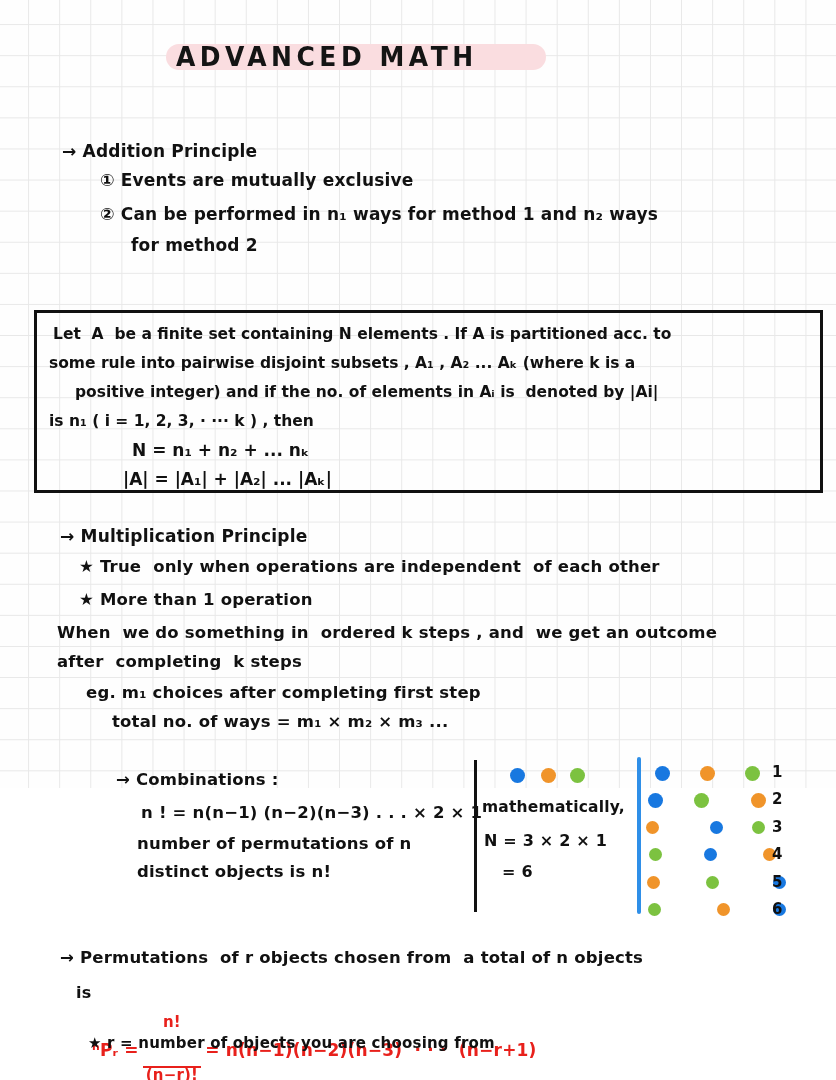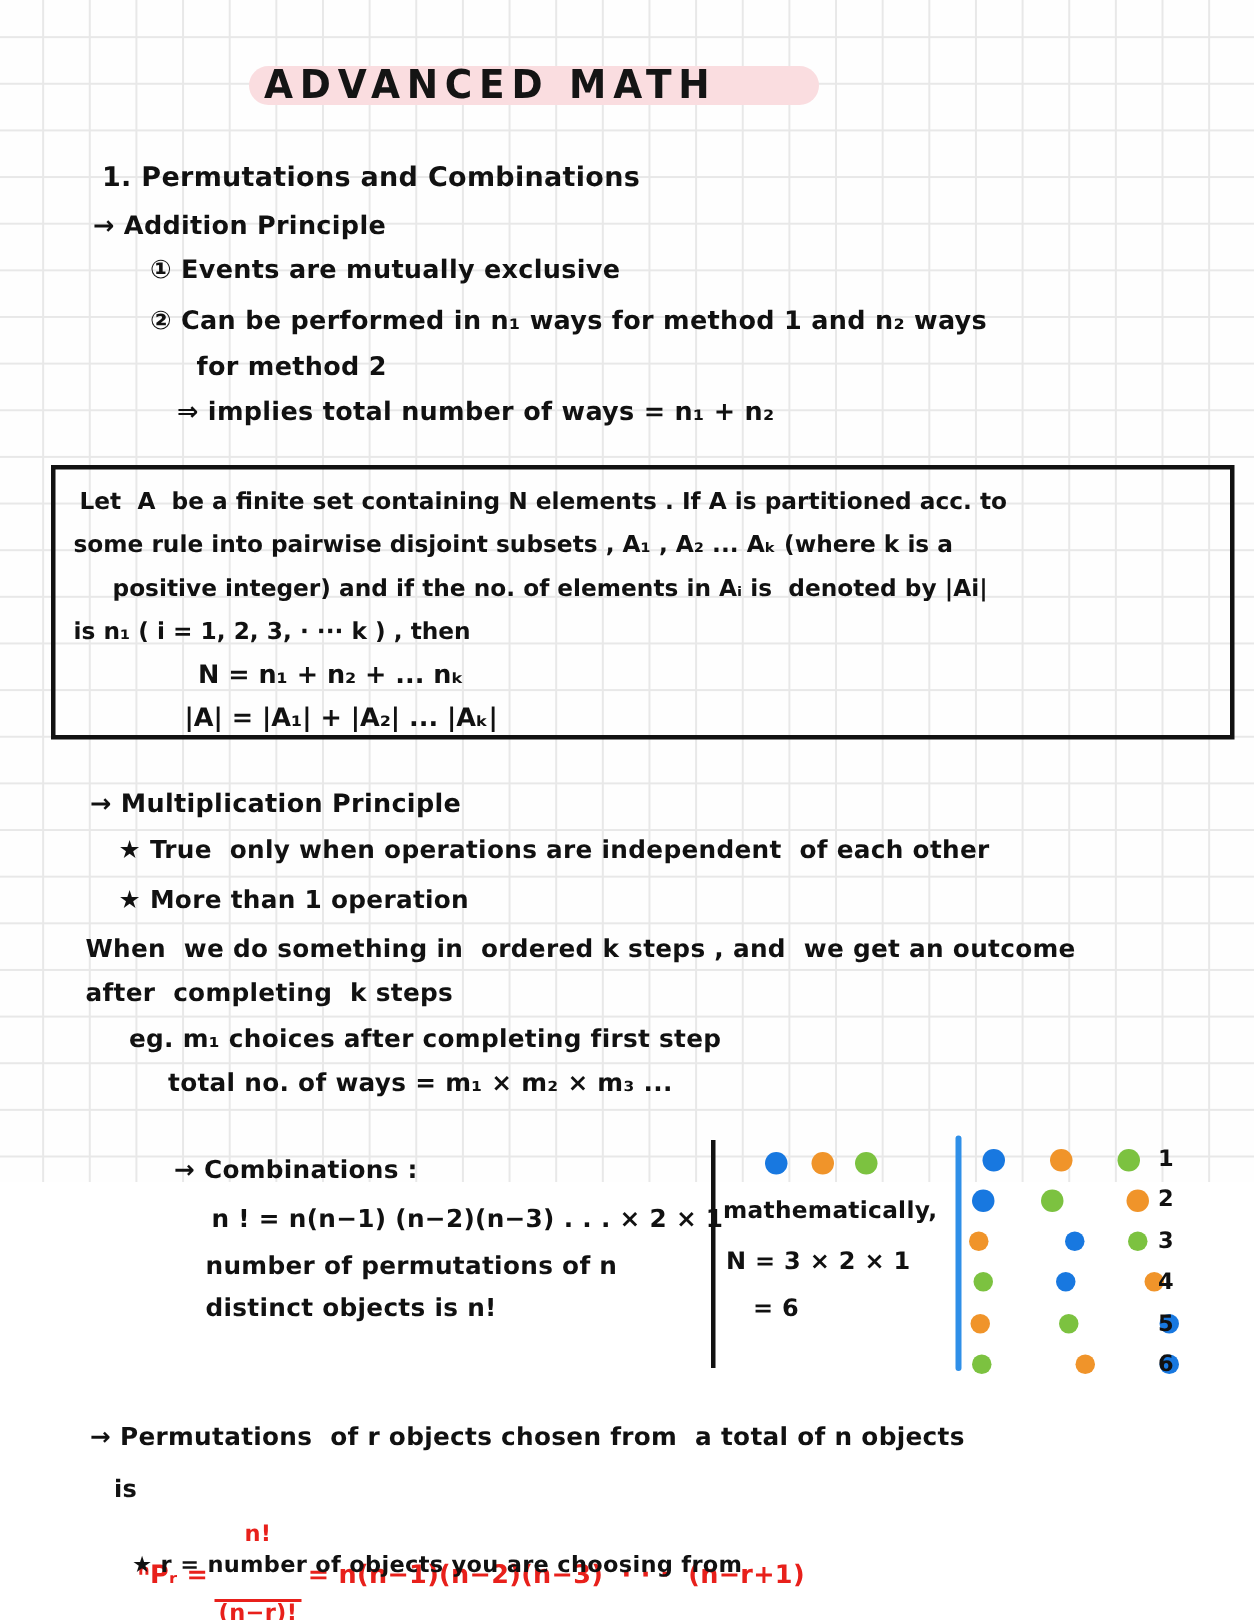--- a/index.html
+++ b/index.html
@@ -131,31 +131,29 @@
 </head>
 <body>
 
 <div id="page">
 
   <div id="title-wrap">
     <div id="title-hl"></div>
     <div id="title-text">ADVANCED MATH</div>
   </div>
 
-  <div class="ink" style="left:68px; top:110px; font-size:18px;">1. Permutations and Combinations</div>
 
   <div class="ink" style="left:62px; top:143px; font-size:17px;">→ Addition Principle</div>
 
   <div class="ink" style="left:100px; top:172px; font-size:17px;">① Events are mutually exclusive</div>
 
   <div class="ink" style="left:100px; top:206px; font-size:17px;">② Can be performed in n₁ ways for method 1 and n₂ ways</div>
 
   <div class="ink" style="left:131px; top:237px; font-size:17px;">for method 2</div>
 
-  <div class="ink" style="left:118px; top:267px; font-size:17px;">⇒ implies total number of ways = n₁ + n₂</div>
 
   <div id="theorem-box">
     <div class="tline" style="left:16px; top:12px;">Let  A  be a finite set containing N elements . If A is partitioned acc. to</div>
     <div class="tline" style="left:12px; top:41px;">some rule into pairwise disjoint subsets , A₁ , A₂ ... Aₖ (where k is a</div>
     <div class="tline" style="left:18px; top:70px;margin-left:20px;">positive integer) and if the no. of elements in Aᵢ is  denoted by |Ai|</div>
     <div class="tline" style="left:12px; top:99px;">is n₁ ( i = 1, 2, 3, · ··· k ) , then</div>
     <div class="tline" style="left:95px; top:127px; font-size:17px;">N = n₁ + n₂ + ... nₖ</div>
     <div class="tline" style="left:86px; top:156px; font-size:17px;">|A| = |A₁| + |A₂| ... |Aₖ|</div>
   </div>
 

